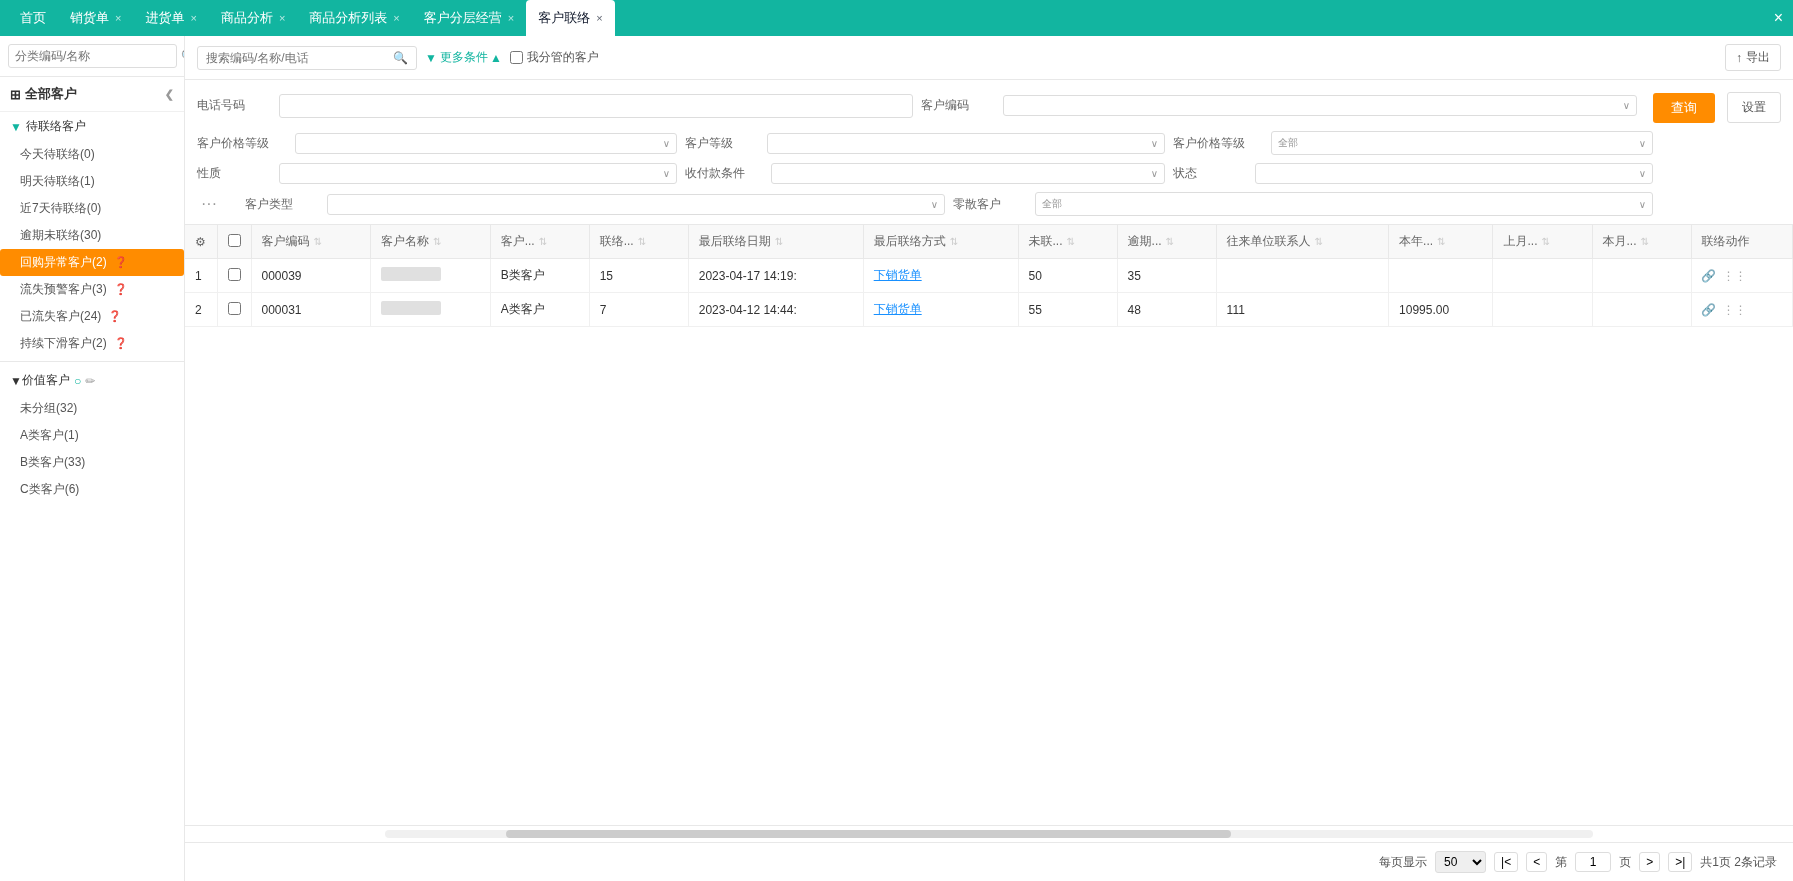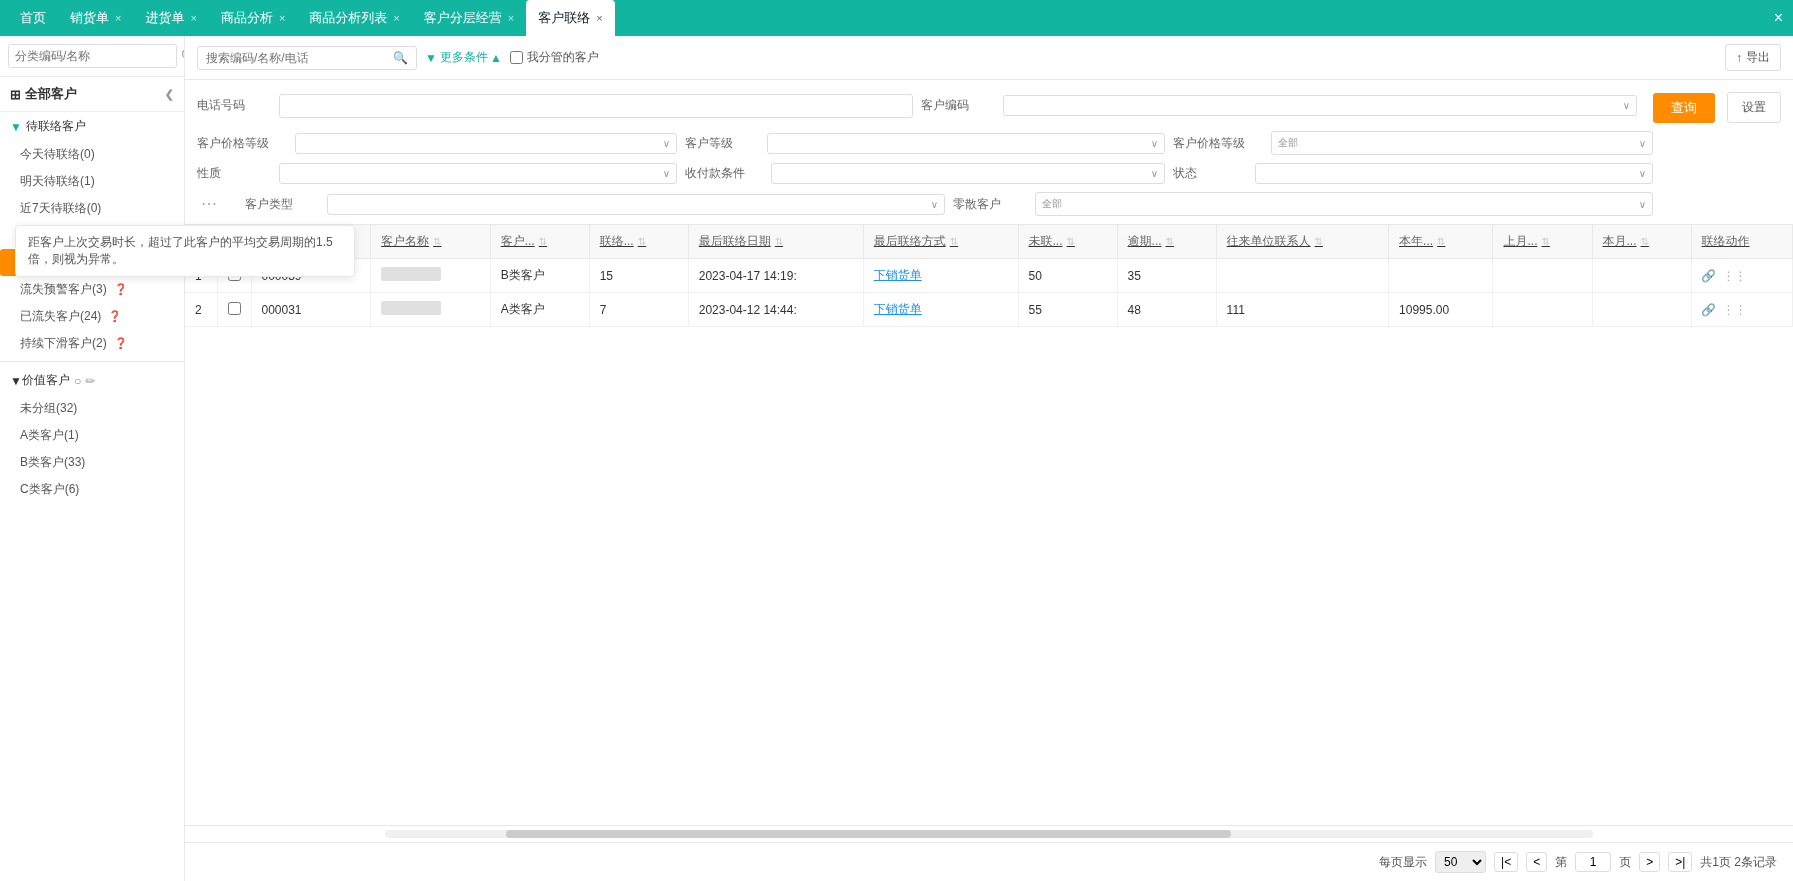--- a/index.html
+++ b/index.html
@@ -137,21 +137,21 @@
       margin-left: 8px;
     }
 
     
     .table-container {
       flex: 1; overflow: auto; background: #fff; margin: 0;
     }
     table {
       width: 100%; border-collapse: collapse; font-size: 12px;
     }
-    thead tr { background: #f8f8f8; text-decoration: underline; }
+    thead tr { background: #f8f8f8; }
     th {
       padding: 8px 10px; text-align: left; border-bottom: 1px solid #e8e8e8;
       border-right: 1px solid #e8e8e8; color: #666; font-weight: normal;
       white-space: nowrap; position: relative;
     }
     th .sort-icon { margin-left: 4px; color: #ccc; font-size: 10px; }
     td {
       padding: 8px 10px; border-bottom: 1px solid #f0f0f0;
       border-right: 1px solid #f0f0f0; white-space: nowrap;
     }
@@ -416,23 +416,20 @@
           <span class="filter-label">零散客户</span>
           <div class="filter-select">
             <span>全部</span>
             <span>∨</span>
           </div>
         </div>
         <div style="width:120px;"></div>
       </div>
     </div>
 
-    <div class="tooltip-box">
-      <span>距客户上次交易时长，超过了此客户的平均交易周期的1.5倍，则视为异常。</span>
-    </div>
 
     <div class="table-container">
       <table>
         <thead>
           <tr>
             <th style="width:32px;">⚙</th>
             <th style="width:32px;"><input type="checkbox" style=""></th>
             <th>客户编码<span class="sort-icon">⇅</span></th>
             <th>客户名称<span class="sort-icon">⇅</span></th>
             <th>客户...<span class="sort-icon">⇅</span></th>

